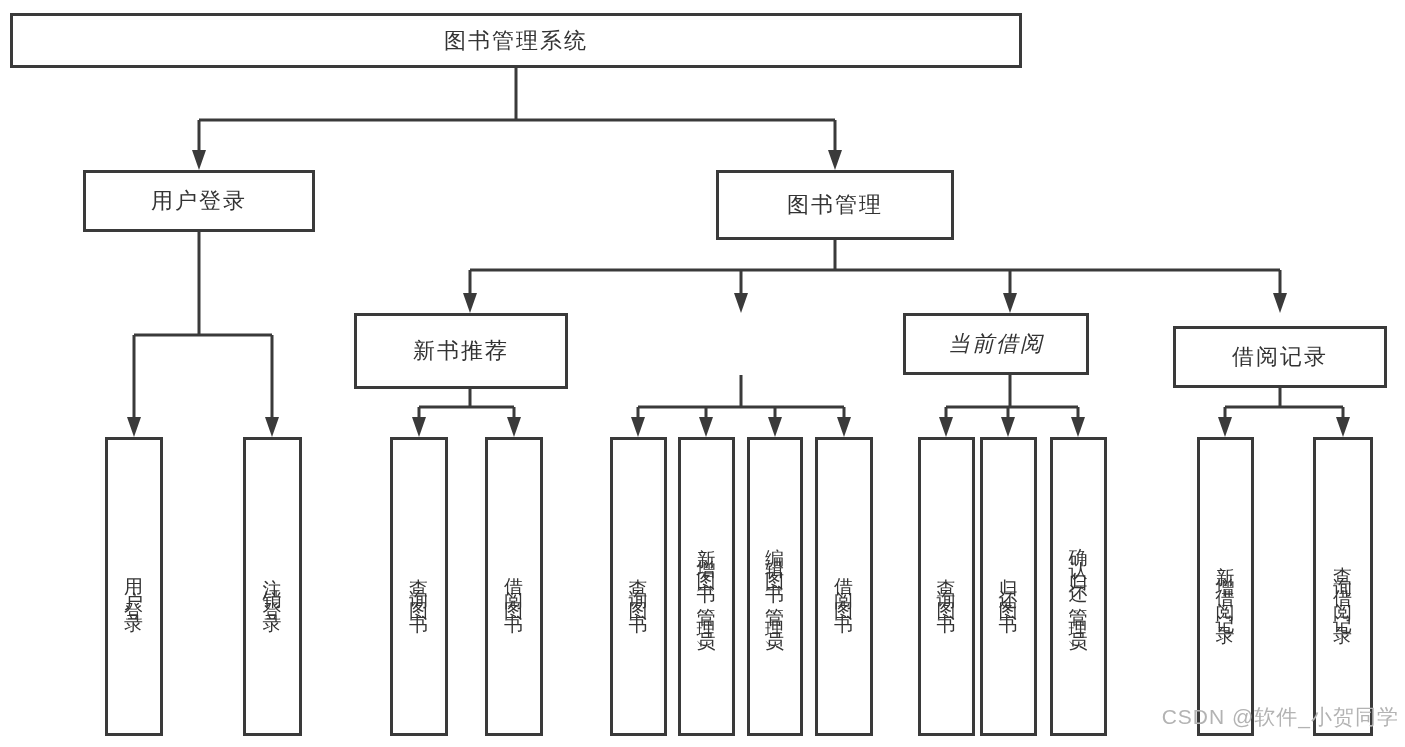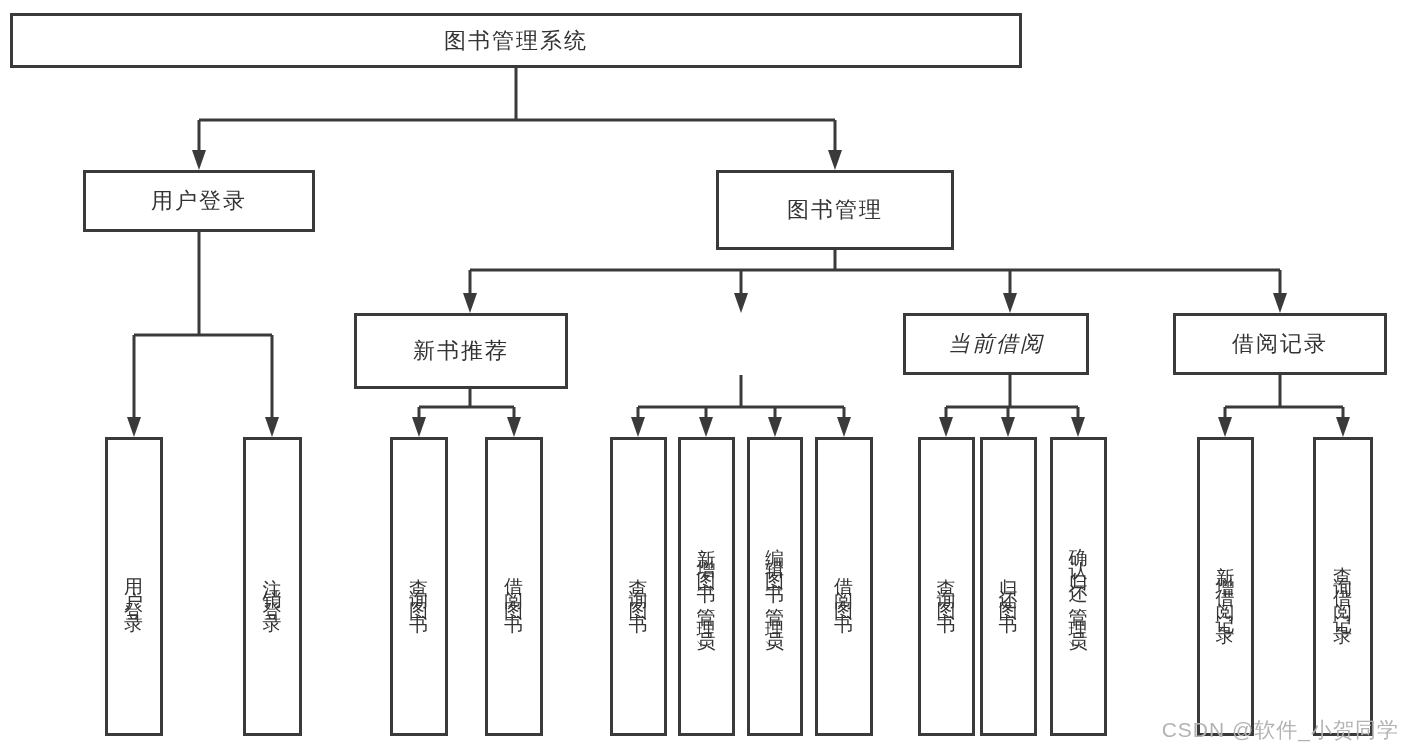--- a/index.html
+++ b/index.html
@@ -7,34 +7,34 @@
        font-family:"Liberation Sans","DejaVu Sans",sans-serif;}
   .canvas{position:absolute;inset:0;width:1405px;height:747px;}
   svg.connectors{position:absolute;left:0;top:0;width:1405px;height:747px;pointer-events:none;}
   .node{position:absolute;background:#ffffff;border:3px solid #3a3a3a;box-sizing:border-box;
         display:flex;align-items:center;justify-content:center;color:#333333;}
   .h-node{font-size:22px;letter-spacing:2px;white-space:nowrap;}
   .v-node .vtext{writing-mode:vertical-rl;text-orientation:mixed;font-size:19px;
         letter-spacing:12px;line-height:1;color:#333333;}
   .root{left:10px;top:13px;width:1012px;height:55px;}
   .n-user-login{left:83px;top:170px;width:232px;height:62px;}
-  .n-book-mgmt{left:716px;top:170px;width:238px;height:80px;}
+  .n-book-mgmt{left:716px;top:170px;width:238px;height:70px;}
   .n-new-book{left:354px;top:313px;width:214px;height:76px;}
   .n-book-borrow{left:633px;top:313px;width:217px;height:62px;}
   .n-current-borrow{left:903px;top:313px;width:186px;height:62px;font-style:italic;}
-  .n-borrow-records{left:1173px;top:313px;width:214px;height:62px;}
+  .n-borrow-records{left:1173px;top:326px;width:214px;height:62px;}
   .leaf{top:437px;height:299px;}
   .l1{left:105px;width:58px;}  .l2{left:243px;width:59px;}
   .l3{left:390px;width:58px;}  .l4{left:485px;width:58px;}
   .l5{left:610px;width:57px;}  .l6{left:678px;width:57px;}
   .l7{left:747px;width:56px;}  .l8{left:815px;width:58px;}
   .l9{left:918px;width:57px;}  .l10{left:980px;width:57px;}
   .l11{left:1050px;width:57px;} .l12{left:1197px;width:57px;}
   .l13{left:1313px;width:60px;}
-  .watermark{position:absolute;right:6px;bottom:3px;font-size:21px;color:#b3b3b3;
+  .watermark{position:absolute;right:6px;bottom:16px;font-size:21px;color:#b3b3b3;
         letter-spacing:1px;white-space:nowrap;}
 </style>
 </head>
 <body>
 
 <div class="canvas">
 
   <svg class="connectors" viewBox="0 0 1405 747" xmlns="http://www.w3.org/2000/svg">
     <g stroke="#3a3a3a" stroke-width="3" fill="none">
       <path d="M516 68 V120 M199 120 H835 M199 120 V153 M835 120 V153"></path>

